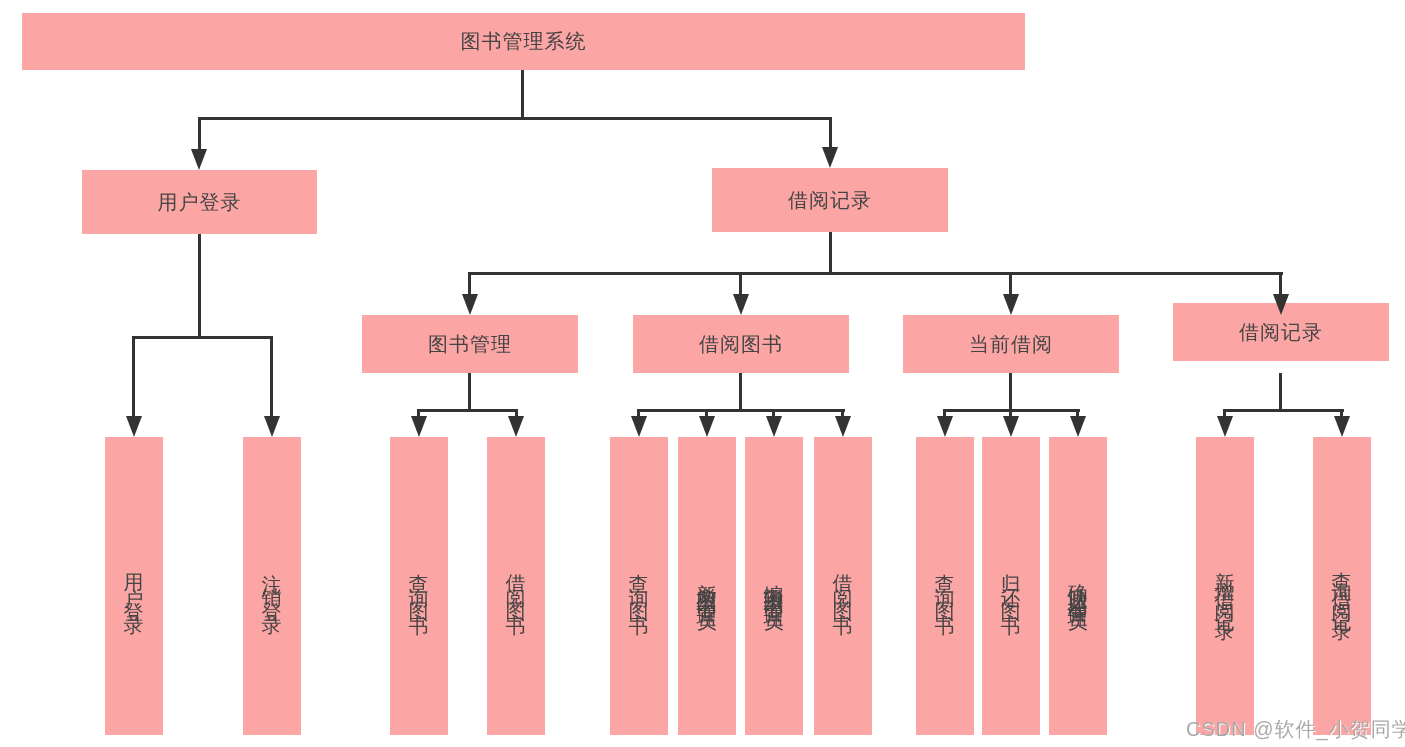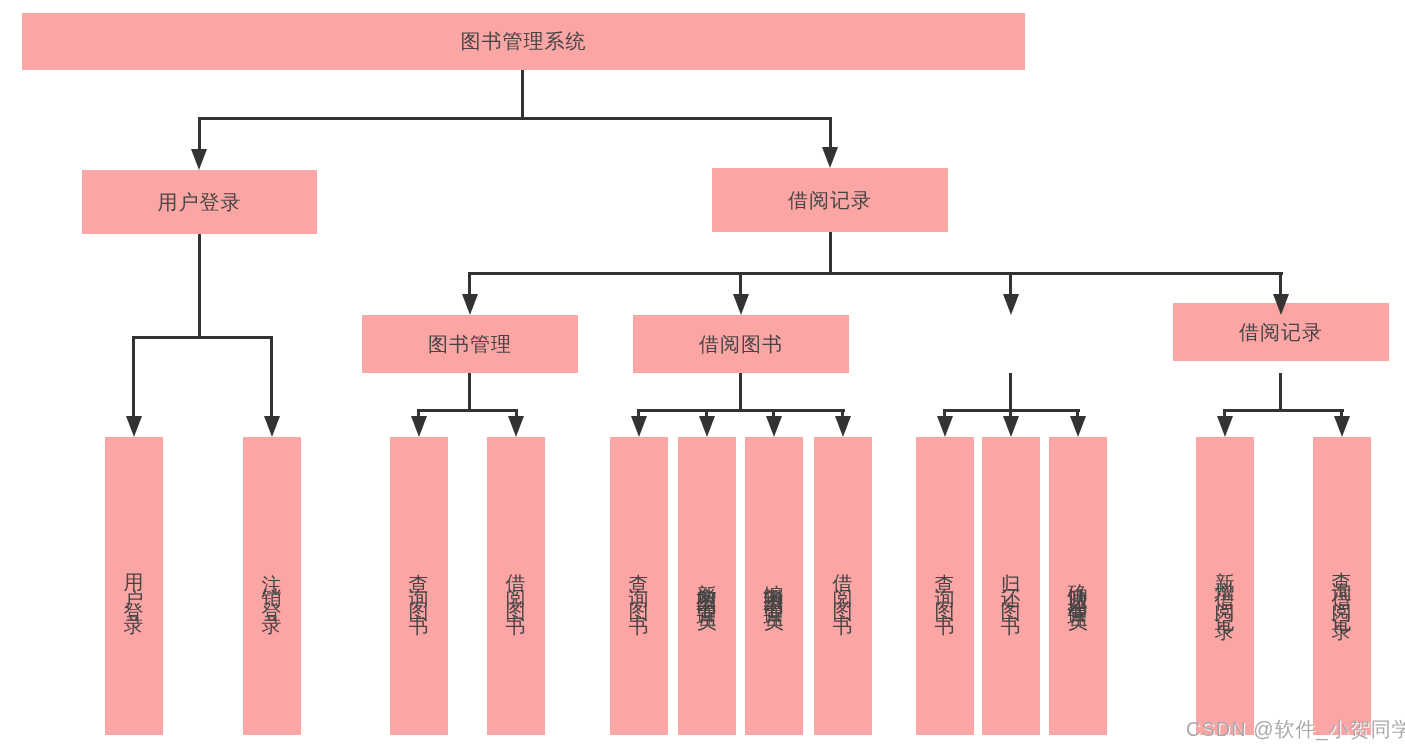--- a/index.html
+++ b/index.html
@@ -48,20 +48,23 @@
   </div>
 
   <div class="box" style="left:362px;top:315px;width:216px;height:58px;">
     <span>图书管理</span>
   </div>
 
   <div class="box" style="left:633px;top:315px;width:216px;height:58px;">
     <span>借阅图书</span>
   </div>
 
+  <div class="box" style="left:903px;top:315px;width:216px;height:58px;">
+    <span>当前借阅</span>
+  </div>
 
   <div class="box" style="left:1173px;top:303px;width:216px;height:58px;">
     <span>借阅记录</span>
   </div>
 
   <div class="box vbox ls4" style="left:105px;top:437px;width:58px;height:298px;">
     <span>用户登录</span>
   </div>
   <div class="box vbox ls4" style="left:243px;top:437px;width:58px;height:298px;">
     <span>注销登录</span>

